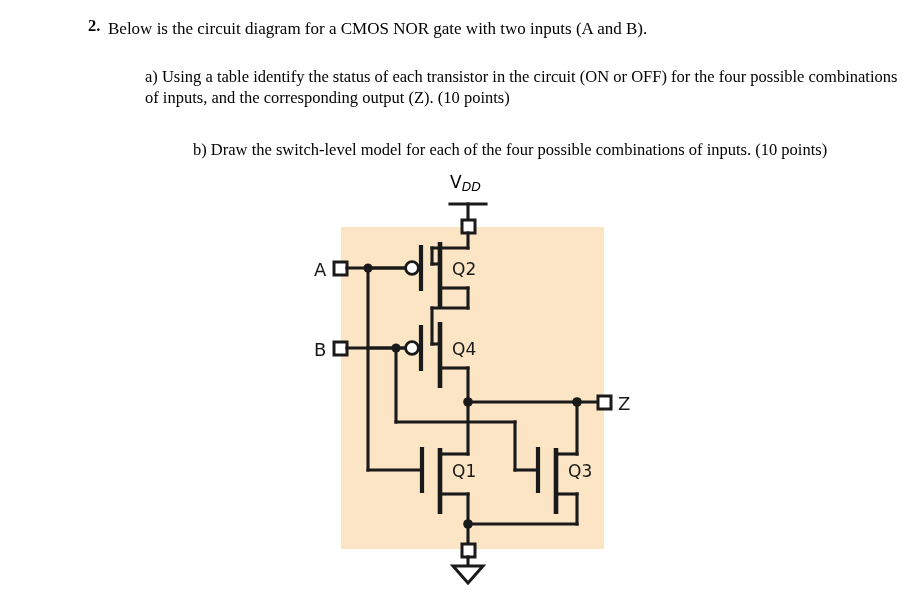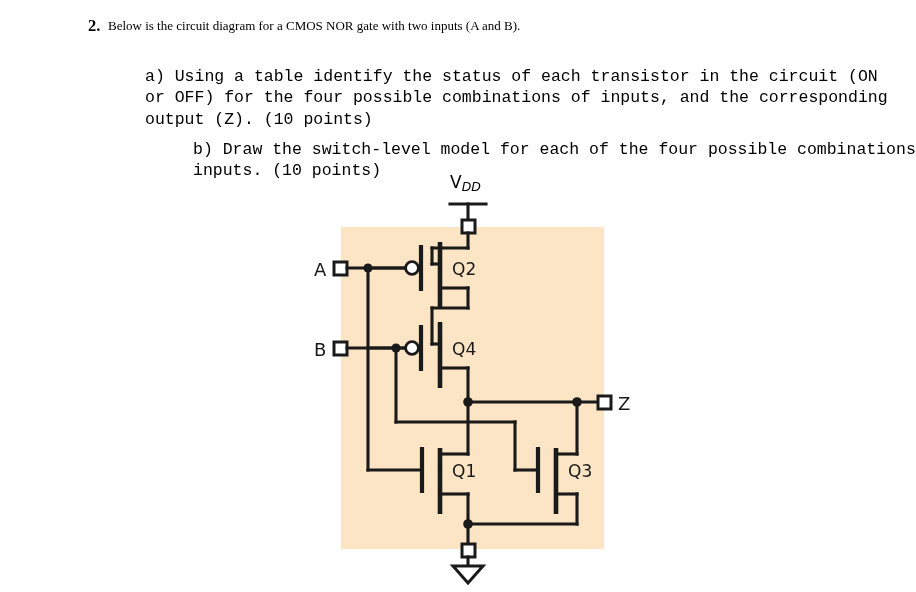--- a/index.html
+++ b/index.html
@@ -28,30 +28,29 @@
     top: 18px;
     font-weight: bold;
     font-size: 16.5px;
     line-height: 1.0;
   }
   .q-stem {
     position: absolute;
     left: 108px;
     top: 18px;
     width: 790px;
-    font-size: 13px;
+    font-size: 17px;
     line-height: 1.28;
   }
   .part {
     position: absolute;
     left: 145px;
     width: 760px;
     font-size: 16.5px;
     line-height: 1.3;
-    font-family: Liberation Mono, monospace;
   }
   .part-a { top: 66px; }
   .part-b { top: 139px; margin-left: 48px; }
 
   
   .figure {
     position: absolute;
     left: 300px;
     top: 172px;
     width: 360px;

